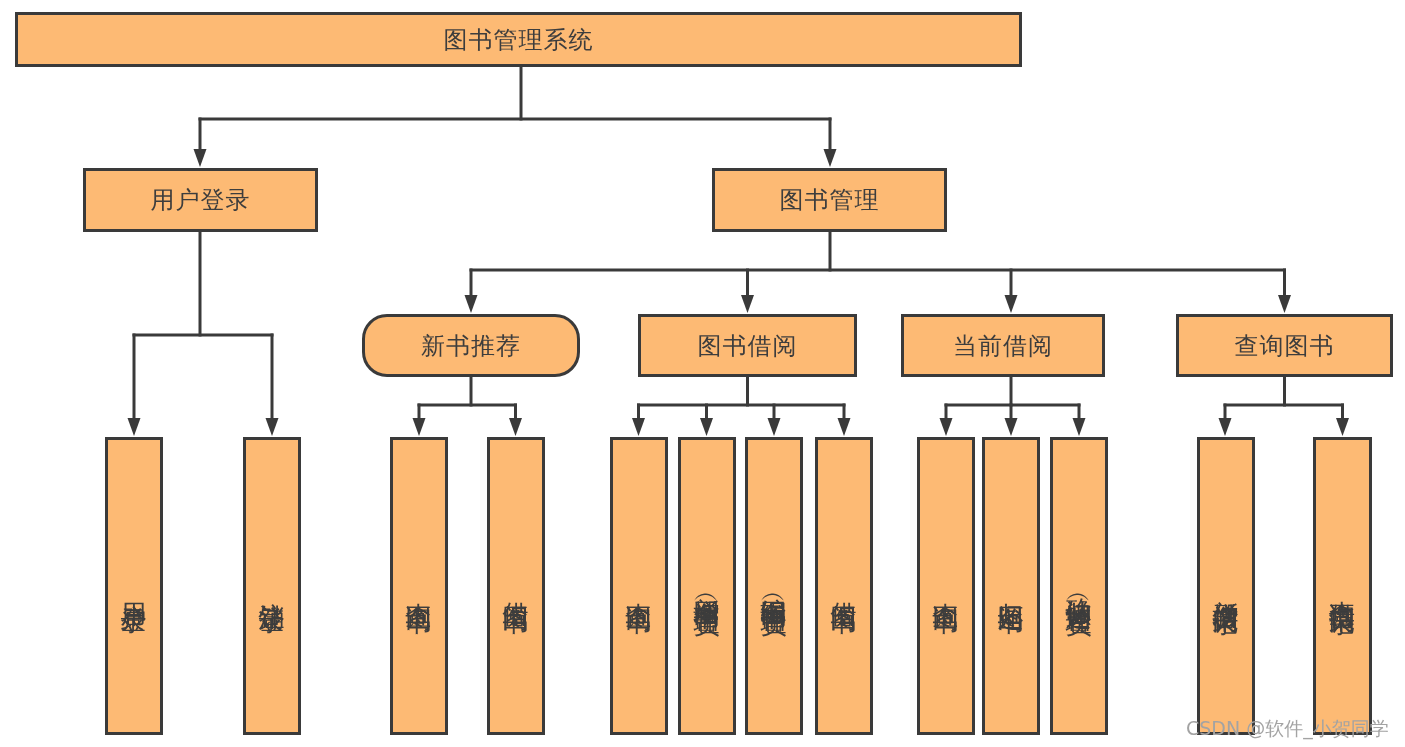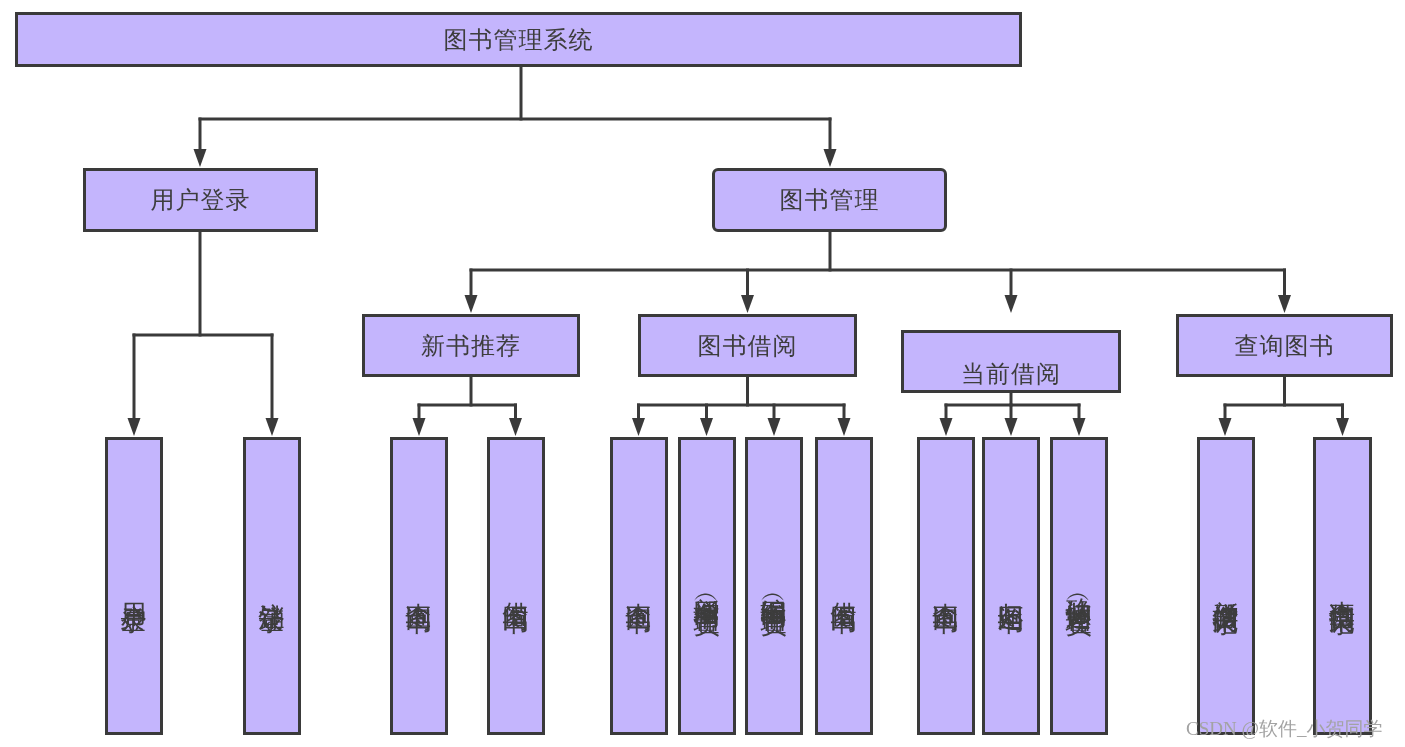--- a/index.html
+++ b/index.html
@@ -8,21 +8,21 @@
     width:1405px;height:747px;
     background:#fff;
     font-family:"DejaVu Sans","Liberation Sans",sans-serif;
     overflow:hidden;
   }
   svg.wires{position:absolute;left:0;top:0;z-index:1;}
   .node{
     position:absolute;
     box-sizing:border-box;
     border:3px solid #3a3a3a;
-    background:#c4b5fd;
+    background:#fdba74;
     display:flex;align-items:center;justify-content:center;
     color:#3d3d3d;
     z-index:2;
   }
   .hnode{
     font-size:24px;
     letter-spacing:1px;
     white-space:nowrap;
   }
   .vnode{
@@ -35,21 +35,20 @@
     text-align:center;
     line-height:1;
     max-height:288px;
   }
   .watermark{
     position:absolute;
     z-index:3;
     color:#a3a3a3;
     font-size:19px;
     white-space:nowrap;
-    font-family:Liberation Serif, serif;
   }
 </style>
 </head>
 <body>
 
 <div id="stage">
 
   <svg class="wires" width="1405" height="747" viewBox="0 0 1405 747" stroke="#3a3a3a" stroke-width="3" fill="#3a3a3a">
 
     <g>
@@ -126,31 +125,31 @@
     </g>
   </svg>
 
   <div class="node hnode" style="left:15px;top:12px;width:1007px;height:55px;">
     <span>图书管理系统</span>
   </div>
 
   <div class="node hnode" style="left:83px;top:168px;width:235px;height:64px;">
     <span>用户登录</span>
   </div>
-  <div class="node hnode" style="left:712px;top:168px;width:235px;height:64px;border-radius:6px;">
+  <div class="node hnode" style="left:712px;top:168px;width:235px;height:64px;">
     <span>图书管理</span>
   </div>
 
-  <div class="node hnode" style="left:362px;top:314px;width:218px;height:63px;">
+  <div class="node hnode" style="left:362px;top:314px;width:218px;height:63px;border-radius:25px;">
     <span>新书推荐</span>
   </div>
   <div class="node hnode" style="left:638px;top:314px;width:219px;height:63px;font-family:Liberation Mono, monospace;">
     <span>图书借阅</span>
   </div>
-  <div class="node hnode" style="left:901px;top:330px;width:220px;height:63px;align-items:flex-end;">
+  <div class="node hnode" style="left:901px;top:314px;width:204px;height:63px;">
     <span>当前借阅</span>
   </div>
   <div class="node hnode" style="left:1176px;top:314px;width:217px;height:63px;">
     <span>查询图书</span>
   </div>
 
   <div class="node vnode" style="left:105px;top:437px;width:58px;height:298px;">
     <span class="vtext">用户登录</span>
   </div>
   <div class="node vnode" style="left:243px;top:437px;width:58px;height:298px;">

